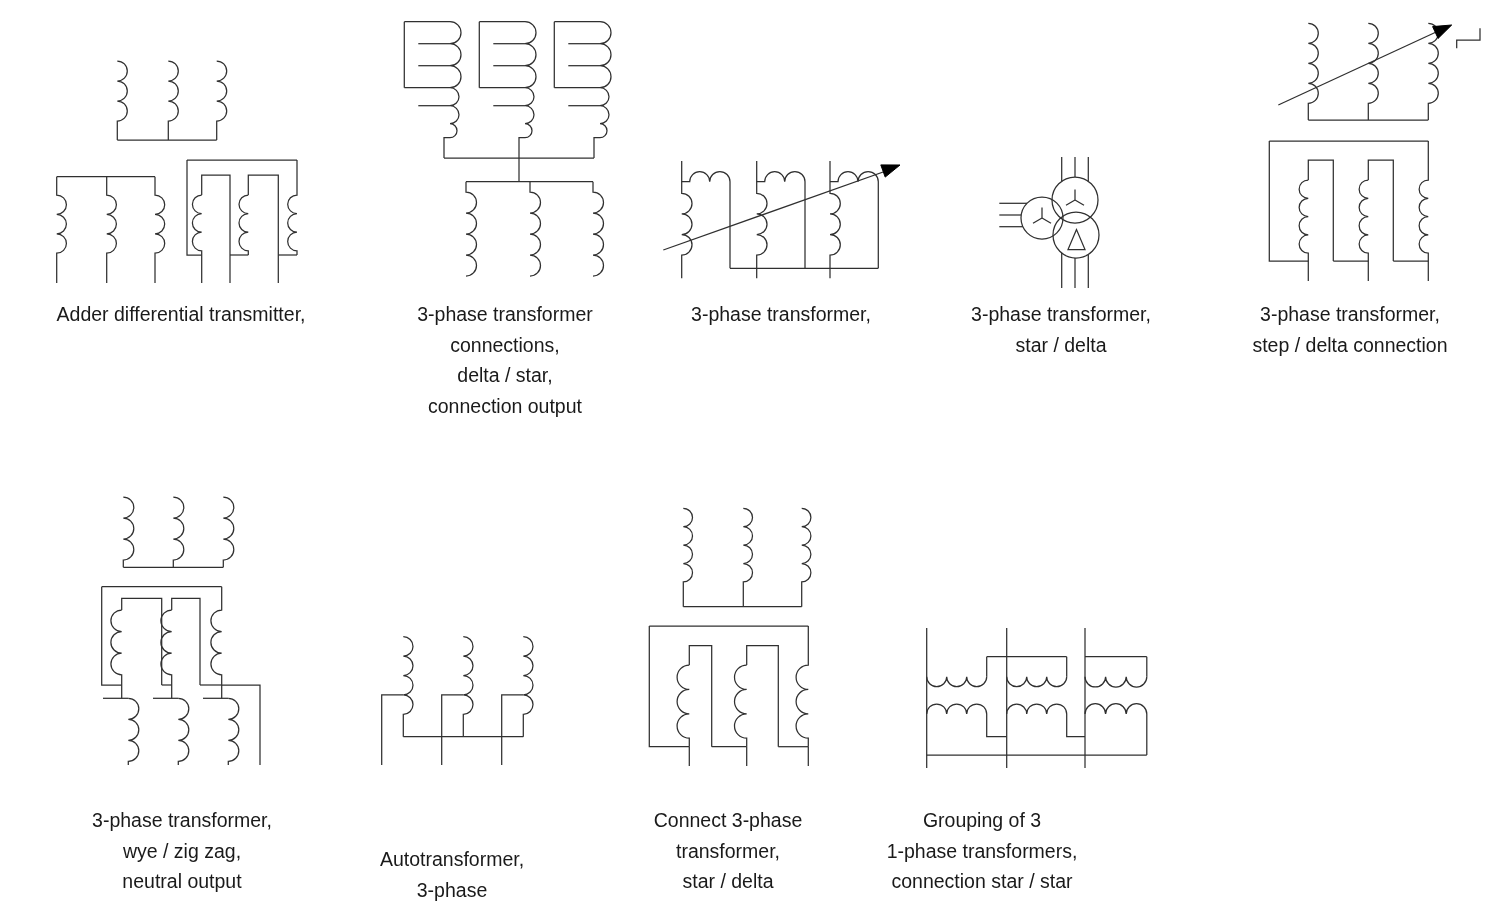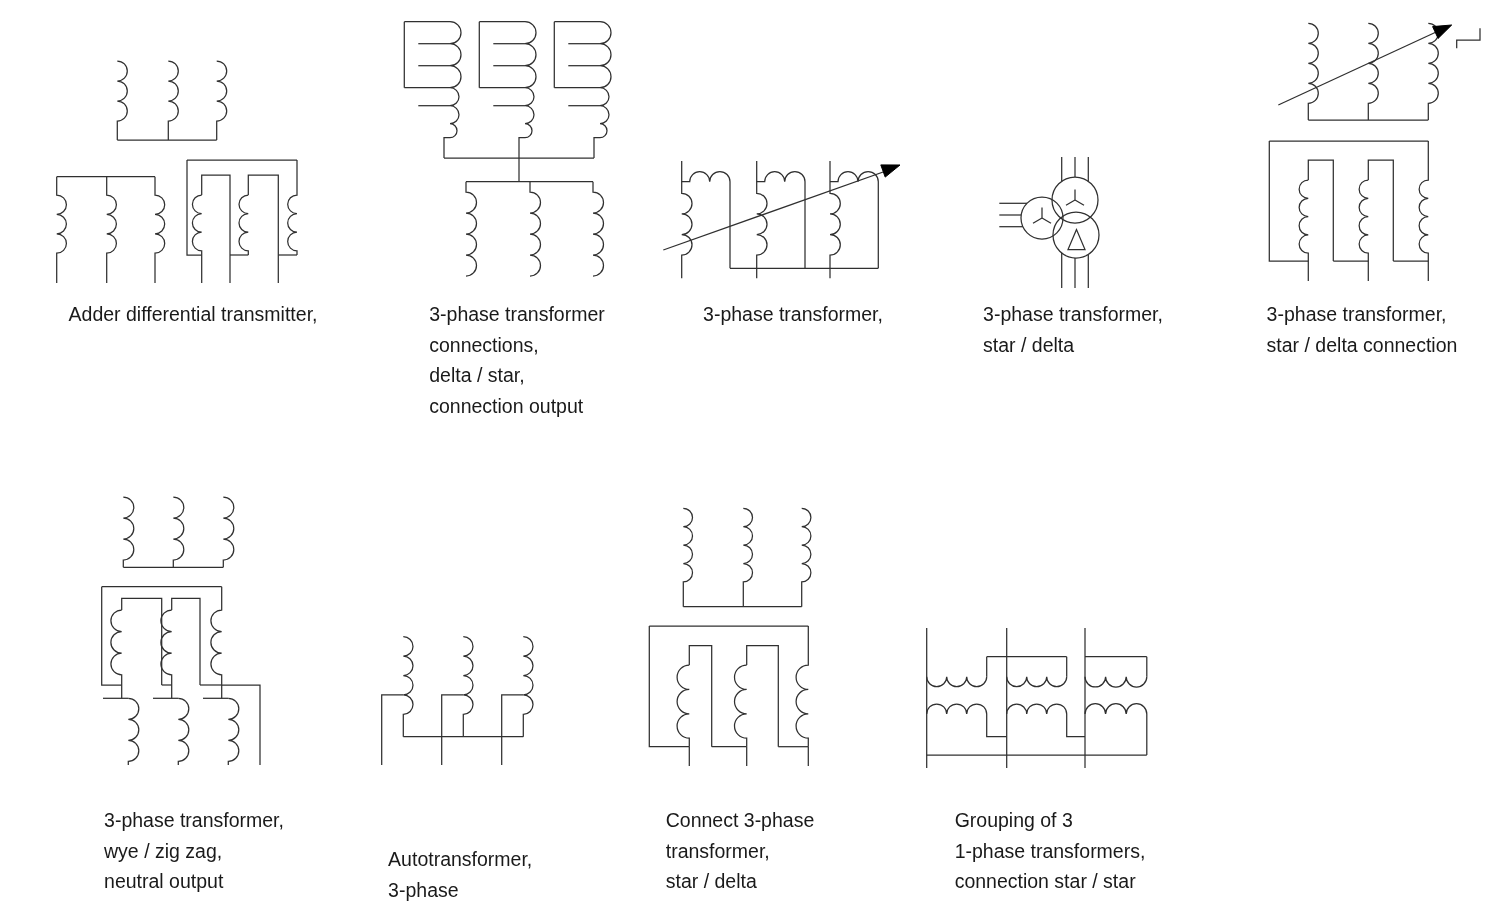--- a/index.html
+++ b/index.html
@@ -1,22 +1,22 @@
 <!DOCTYPE html>
 <html><head>
 <meta charset="utf-8">
 <style>
   html,body{margin:0;padding:0;background:#ffffff;}
   #canvas{position:relative;width:1500px;height:907px;background:#ffffff;overflow:hidden;
           font-family:"Liberation Sans",sans-serif;}
   svg.draw{position:absolute;overflow:visible;}
   svg.draw path, svg.draw circle, svg.draw line{stroke:#303030;stroke-width:1.25;fill:none;}
   svg.draw .fillhead{fill:#000000;stroke:#000000;stroke-width:1;}
-  .label{position:absolute;transform:translateX(-50%);color:#1a1a1a;
-         font-size:19.5px;line-height:30.5px;white-space:nowrap;margin-left:12px;}
+  .label{position:absolute;transform:translateX(-50%);text-align:center;color:#1a1a1a;
+         font-size:19.5px;line-height:30.5px;white-space:nowrap;}
 </style>
 </head>
 <body>
 
 <div id="canvas">
 
   <div class="sym">
     <svg class="draw" style="left:40px;top:45px" width="280" height="250" viewBox="40 45 280 250">
       <g>
         <path d="M117.3 61 a10 10 0 0 1 0 20 a10 10 0 0 1 0 20 a10 10 0 0 1 0 20 V140"></path>
@@ -172,21 +172,21 @@
           <path d="M1368.3 261 V281"></path>
         <path d="M1368.3 180 a9.15 9.15 0 0 0 0 18.3 a9.15 9.15 0 0 0 0 18.3 a9.15 9.15 0 0 0 0 18.3 a9.15 9.15 0 0 0 0 18.3 V261"></path>
         <path d="M1368.3 180 V160 H1393.3 V261"></path>
         <path d="M1393.3 261 H1428.3"></path>
           <path d="M1428.3 261 V281"></path>
         <path d="M1428.3 141 V180 a9.15 9.15 0 0 0 0 18.3 a9.15 9.15 0 0 0 0 18.3 a9.15 9.15 0 0 0 0 18.3 a9.15 9.15 0 0 0 0 18.3 V261"></path>
       </g>
     </svg>
     <div class="label" style="left:1350px;top:299px">
       <div>3-phase transformer,</div>
-      <div>star / delta connection</div>
+      <div>step / delta connection</div>
     </div>
   </div>
 
   <div class="sym">
     <svg class="draw" style="left:95px;top:490px" width="180" height="282" viewBox="95 490 180 282">
       <g>
         <path d="M123.3 497 a10.5 10.5 0 0 1 0 21 a10.5 10.5 0 0 1 0 21 a10.5 10.5 0 0 1 0 21 V567.3"></path>
         <path d="M173.3 497 a10.5 10.5 0 0 1 0 21 a10.5 10.5 0 0 1 0 21 a10.5 10.5 0 0 1 0 21 V567.3"></path>
         <path d="M223.3 497 a10.5 10.5 0 0 1 0 21 a10.5 10.5 0 0 1 0 21 a10.5 10.5 0 0 1 0 21 V567.3"></path>
         <path d="M123.3 567.3 H223.3"></path>
@@ -292,20 +292,20 @@
         <path d="M1146.8 676.7 V656.7"></path>
         <path d="M1085 656.7 H1146.8"></path>
       </g>
       <g>
         <path d="M926.7 714 a10 10 0 0 1 20 0 a10 10 0 0 1 20 0 a10 10 0 0 1 20 0 V736.7 H1006.7"></path>
         <path d="M1006.7 714 a10 10 0 0 1 20 0 a10 10 0 0 1 20 0 a10 10 0 0 1 20 0 V736.7 H1085"></path>
         <path d="M1085 714 a10.3 10.3 0 0 1 20.6 0 a10.3 10.3 0 0 1 20.6 0 a10.3 10.3 0 0 1 20.6 0 V755"></path>
         <path d="M926.7 755 H1146.8"></path>
       </g>
     </svg>
-    <div class="label" style="left:1038px;top:805px">
+    <div class="label" style="left:982px;top:805px">
       <div>Grouping of 3</div>
       <div>1-phase transformers,</div>
       <div>connection star / star</div>
     </div>
   </div>
 
 </div>
 
 </body></html>

